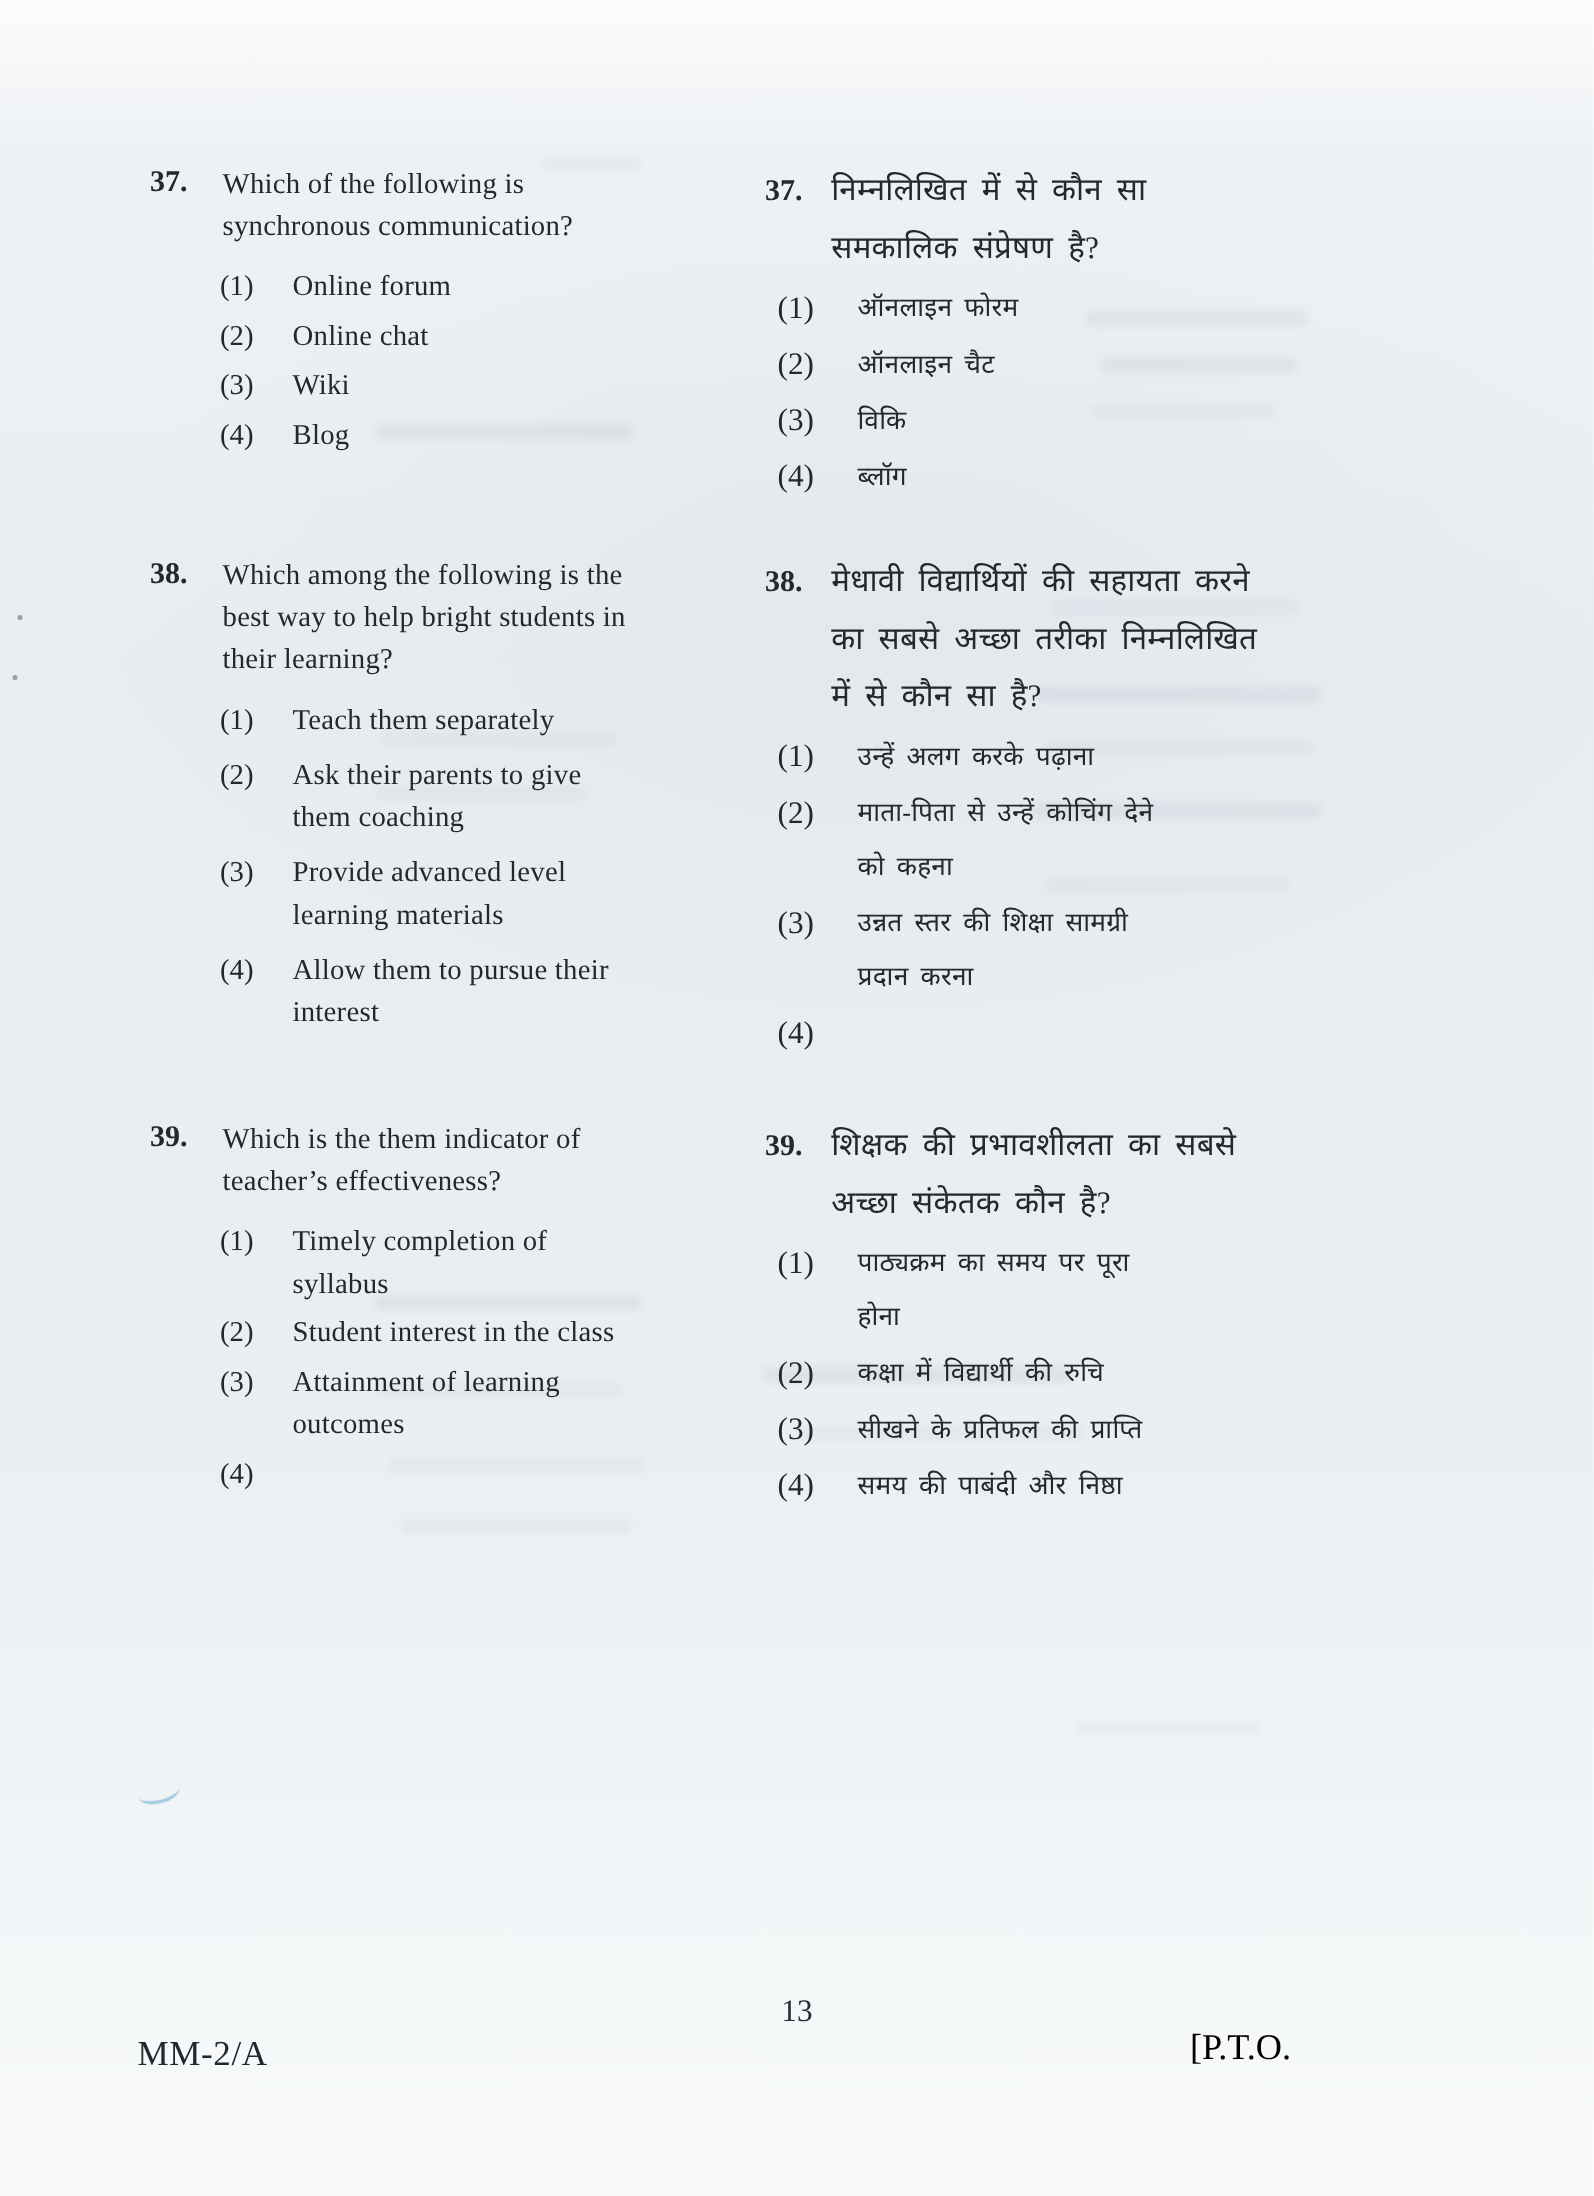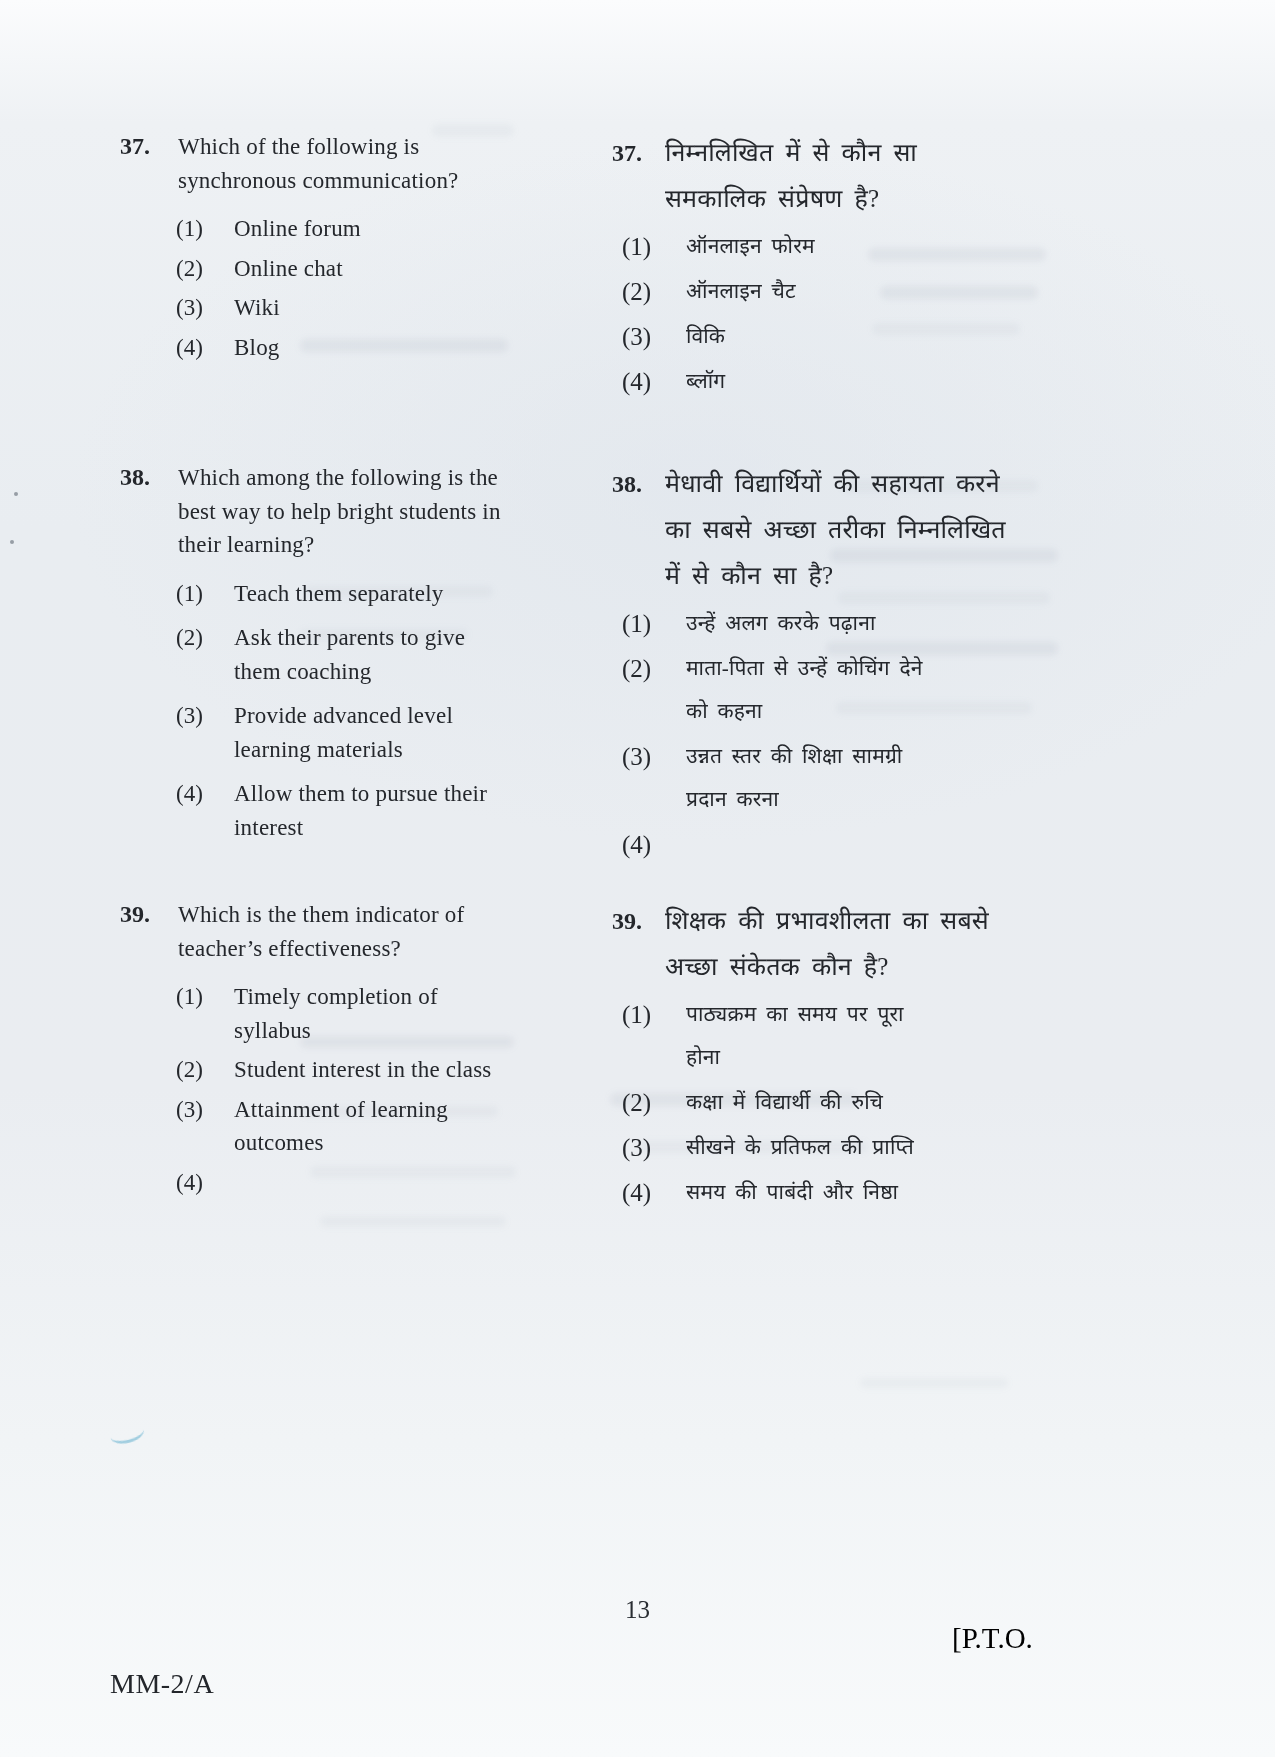--- a/index.html
+++ b/index.html
@@ -7,43 +7,43 @@
     width:1275px;height:1757px;position:relative;overflow:hidden;
     font-family:"Liberation Serif","DejaVu Serif",serif;
     background:
       radial-gradient(ellipse 900px 500px at 55% 28%, rgba(222,228,235,.55), rgba(222,228,235,0) 70%),
       linear-gradient(180deg,#fbfcfd 0%,#eef1f4 7%,#e9edf1 30%,#eaedf1 62%,#f1f4f6 82%,#f8fafb 100%);
     color:#24272c;
   }
   .sheet{position:absolute;inset:0;}
   .content{position:absolute;top:130px;left:120px;width:955px;}
   .row{display:grid;grid-template-columns:432px 463px;column-gap:60px;align-items:start;}
-  .row.r2{margin-top:56px;}
-  .row.r3{margin-top:30px;}
+  .row.r2{margin-top:38px;}
+  .row.r3{margin-top:44px;}
 
   .q-head{display:grid;grid-template-columns:58px 1fr;}
   .hi .q-head{grid-template-columns:53px 1fr;}
   .q-num{font-weight:700;font-size:24px;line-height:33px;}
   .hi .q-num{line-height:46px;}
   .q-text{margin:0;font-size:23px;line-height:33.5px;white-space:pre-line;letter-spacing:.2px;}
   .hi .q-text{font-size:25px;line-height:46px;word-spacing:.22em;}
 
   .opts{list-style:none;margin:15px 0 0 56px;padding:0;}
   .hi .opts{margin:3px 0 0 10px;}
   .opt{display:grid;grid-template-columns:58px 1fr;margin-bottom:6px;}
   .hi .opt{grid-template-columns:64px 1fr;margin-bottom:2px;}
   .opt-num{font-size:23px;line-height:33.5px;}
   .hi .opt-num{font-size:25px;line-height:43px;}
   .opt-text{font-size:23px;line-height:33.5px;white-space:pre-line;letter-spacing:.2px;}
   .hi .opt-text{font-size:21px;line-height:43px;word-spacing:.2em;}
   .r2 .en .opt{margin-bottom:11px;}
 
   .page-number{position:absolute;top:1596px;left:0;width:1275px;text-align:center;
     font-size:25px;color:#2a2e33;}
-  .booklet-code{position:absolute;top:1628px;left:110px;font-size:28px;letter-spacing:.5px;color:#23262b;margin-top:40px;}
+  .booklet-code{position:absolute;top:1628px;left:110px;font-size:28px;letter-spacing:.5px;color:#23262b;}
   .pto-label{position:absolute;top:1622px;left:952px;font-size:29px;color:#000000;}
 
   
   .ghost{position:absolute;background:rgba(105,120,140,.085);filter:blur(3px);border-radius:8px;}
   .ghost.lt{background:rgba(105,120,140,.055);}
   .pen-mark{position:absolute;top:1424px;left:110px;width:34px;height:16px;
     border-bottom:3px solid rgba(96,175,205,.55);border-radius:50%;transform:rotate(-14deg);filter:blur(.5px);}
   .speck{position:absolute;width:4px;height:4px;border-radius:50%;background:rgba(70,78,90,.5);}
 </style>
 </head>

